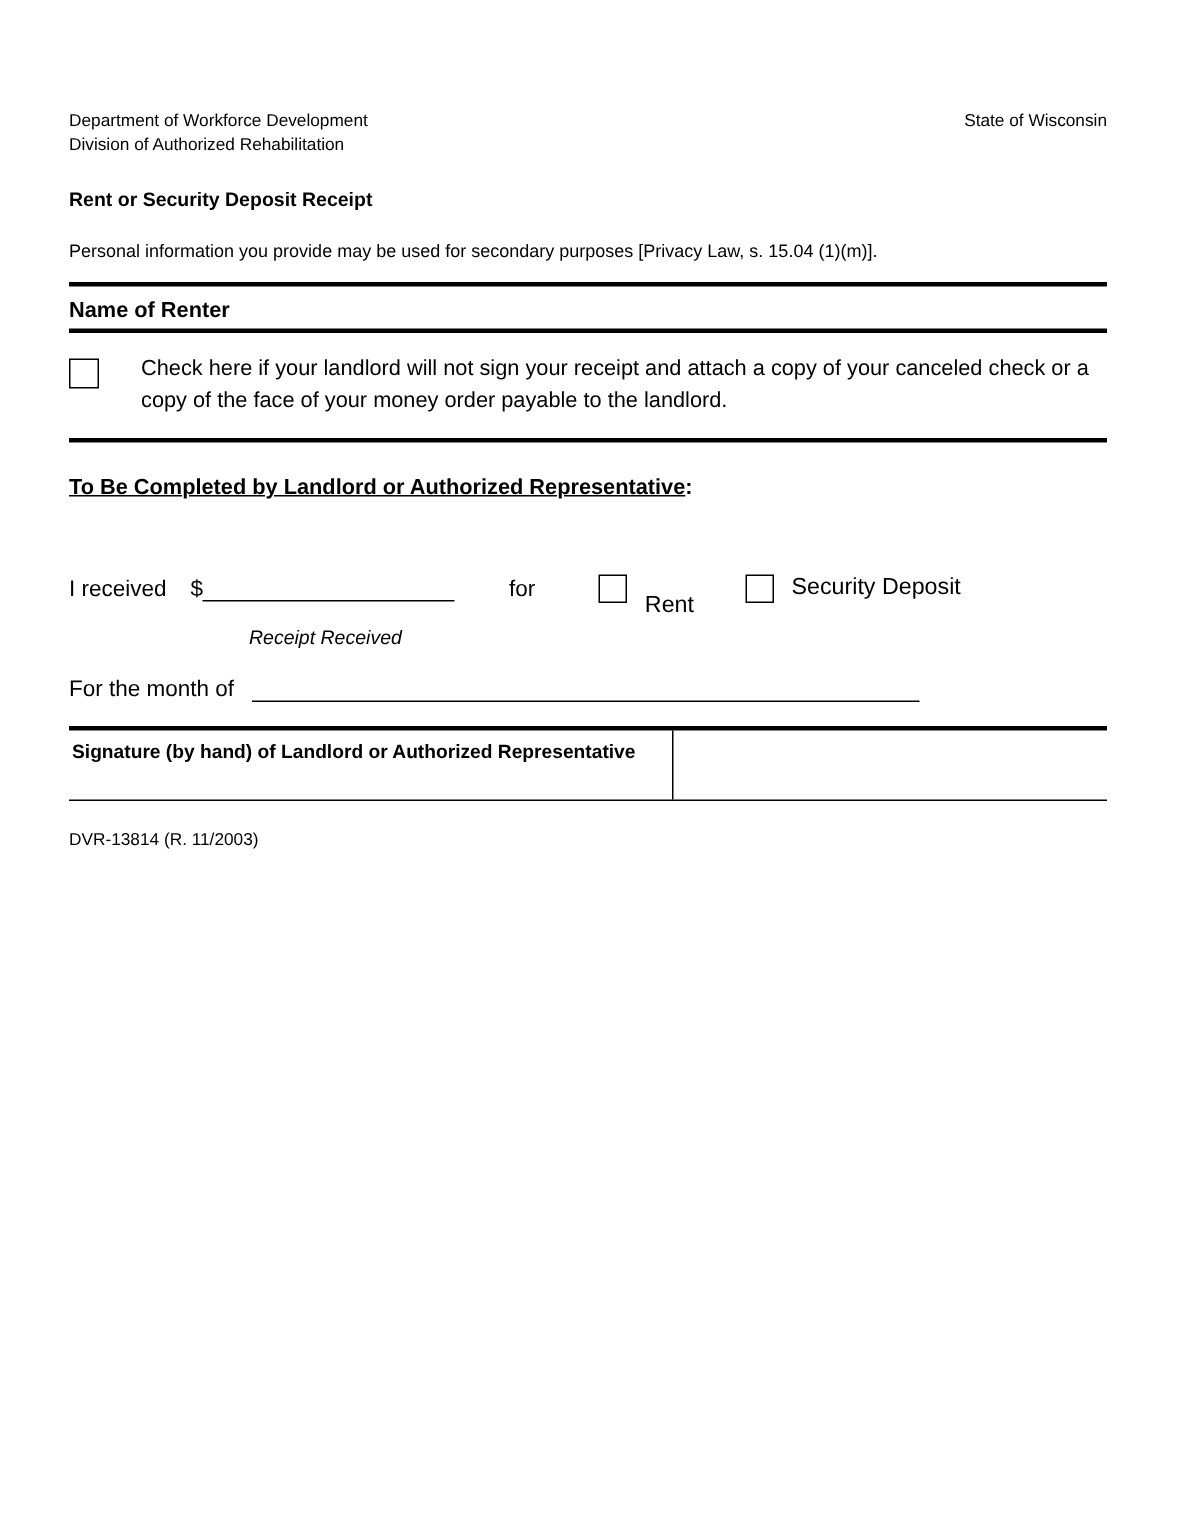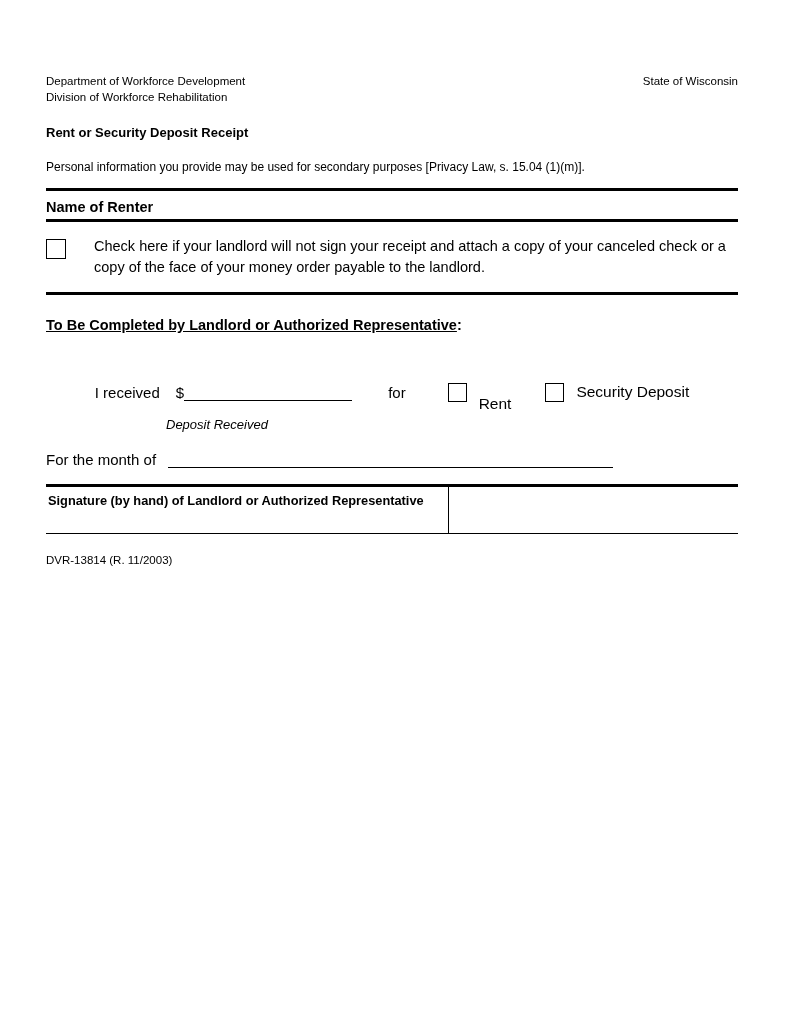--- a/index.html
+++ b/index.html
@@ -83,21 +83,20 @@
     margin-top: 22px;
     font-size: 14.5px;
     font-weight: bold;
   }
   .section-heading .underlined { text-decoration: underline; }
   .received-row {
     display: flex;
     align-items: center;
     margin-top: 38px;
     font-size: 15px;
-    justify-content: center;
   }
   .dollar { margin-left: 16px; }
   .fill-line {
     display: inline-block;
     border-bottom: 1.2px solid #000;
     height: 18px;
   }
   .amount-line { width: 168px; }
   .for-label { margin-left: 36px; }
   .received-row .checkbox { width: 19px; height: 19px; }
@@ -142,21 +141,21 @@
 </style>
 </head>
 <body>
 
 <div class="page">
   <div class="content">
 
     <div class="header-row">
       <div class="agency-block">
         <div>Department of Workforce Development</div>
-        <div>Division of Workforce Rehabilitation</div>
+        <div>Division of Authorized Rehabilitation</div>
       </div>
       <div class="state-block">State of Wisconsin</div>
     </div>
 
     <div class="form-title">Rent or Security Deposit Receipt</div>
 
     <div class="privacy-line">Personal information you provide may be used for secondary purposes [Privacy Law, s. 15.04 (1)(m)].</div>
 
     <hr class="rule-thick r1">
 
@@ -180,21 +179,21 @@
     <div class="received-row">
       <span>I received</span>
       <span class="dollar">$</span>
       <span class="fill-line amount-line"></span>
       <span class="for-label">for</span>
       <span class="checkbox rent-check"></span>
       <span class="rent-label">Rent</span>
       <span class="checkbox security-check"></span>
       <span class="security-label">Security Deposit</span>
     </div>
-    <div class="caption amount-caption">Deposit Received</div>
+    <div class="caption amount-caption">Receipt Received</div>
 
     <div class="month-row">
       <span>For the month of</span>
       <span class="fill-line month-line"></span>
     </div>
 
     <div class="sig-table">
       <div class="sig-cell signature">
         <span>Signature (by hand) of Landlord or Authorized Representative</span>
       </div>

